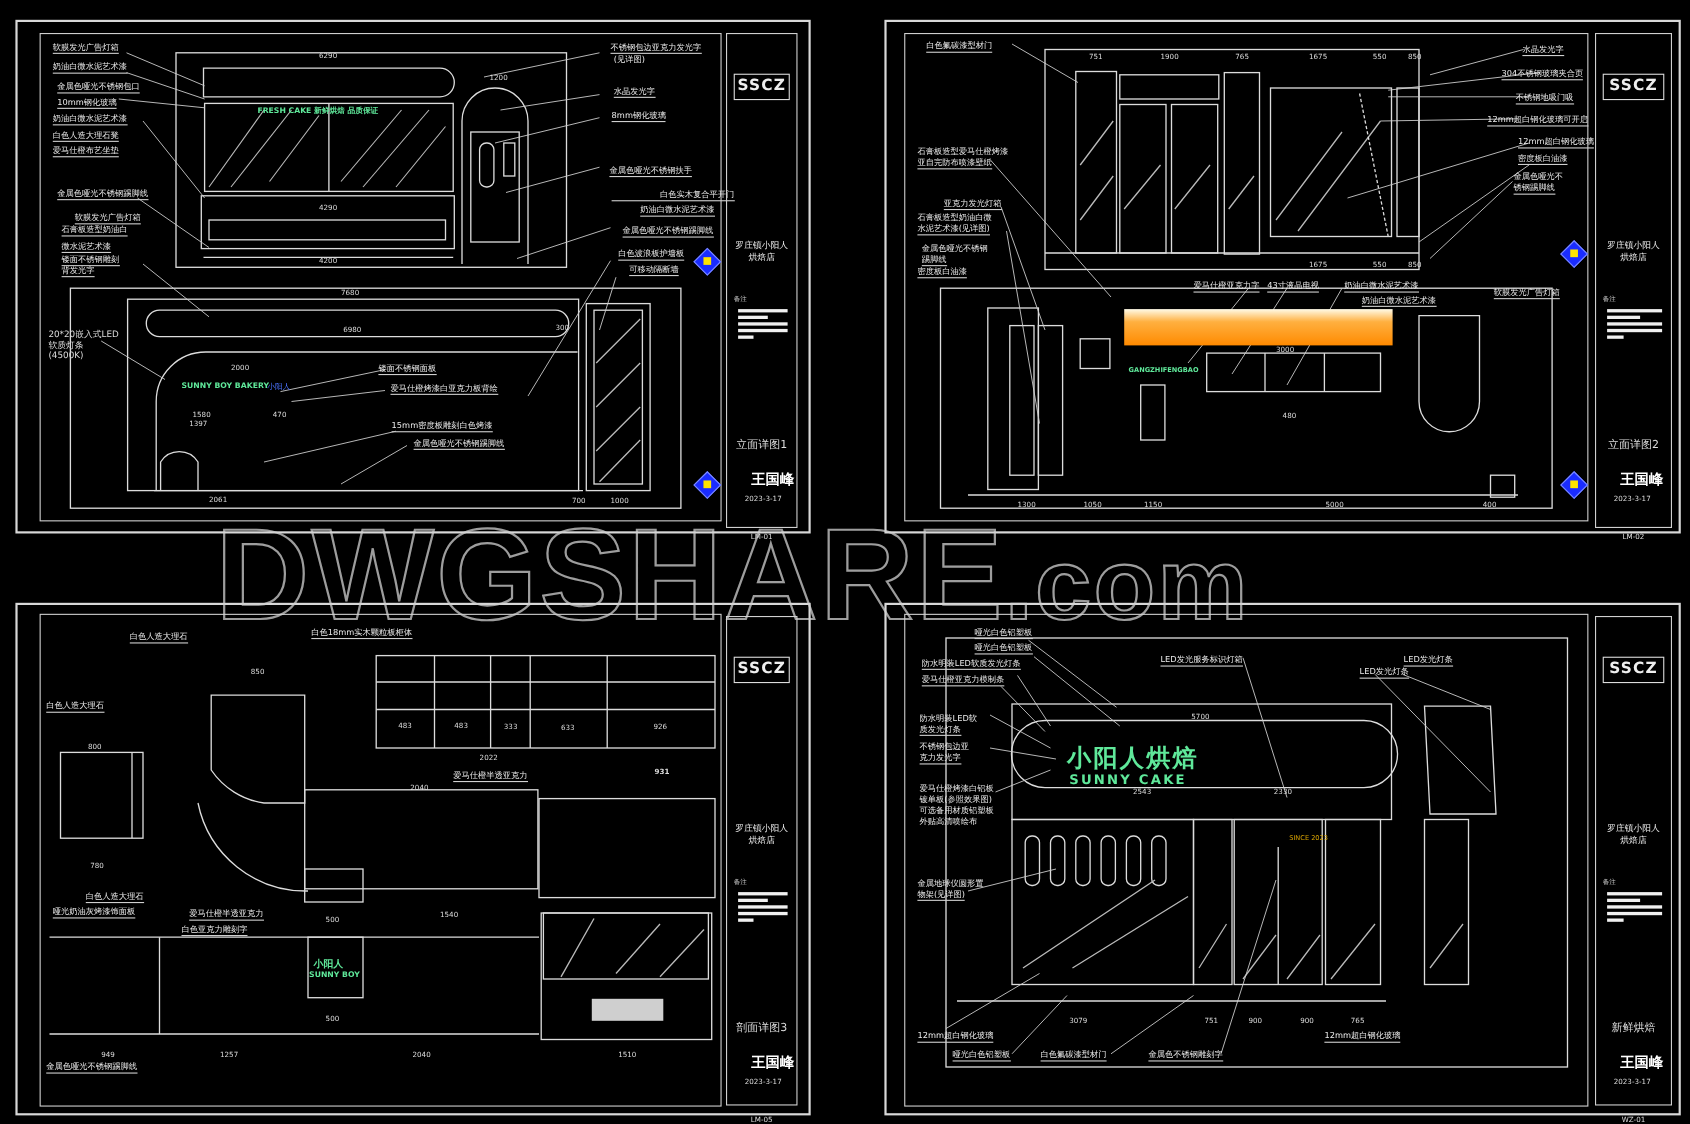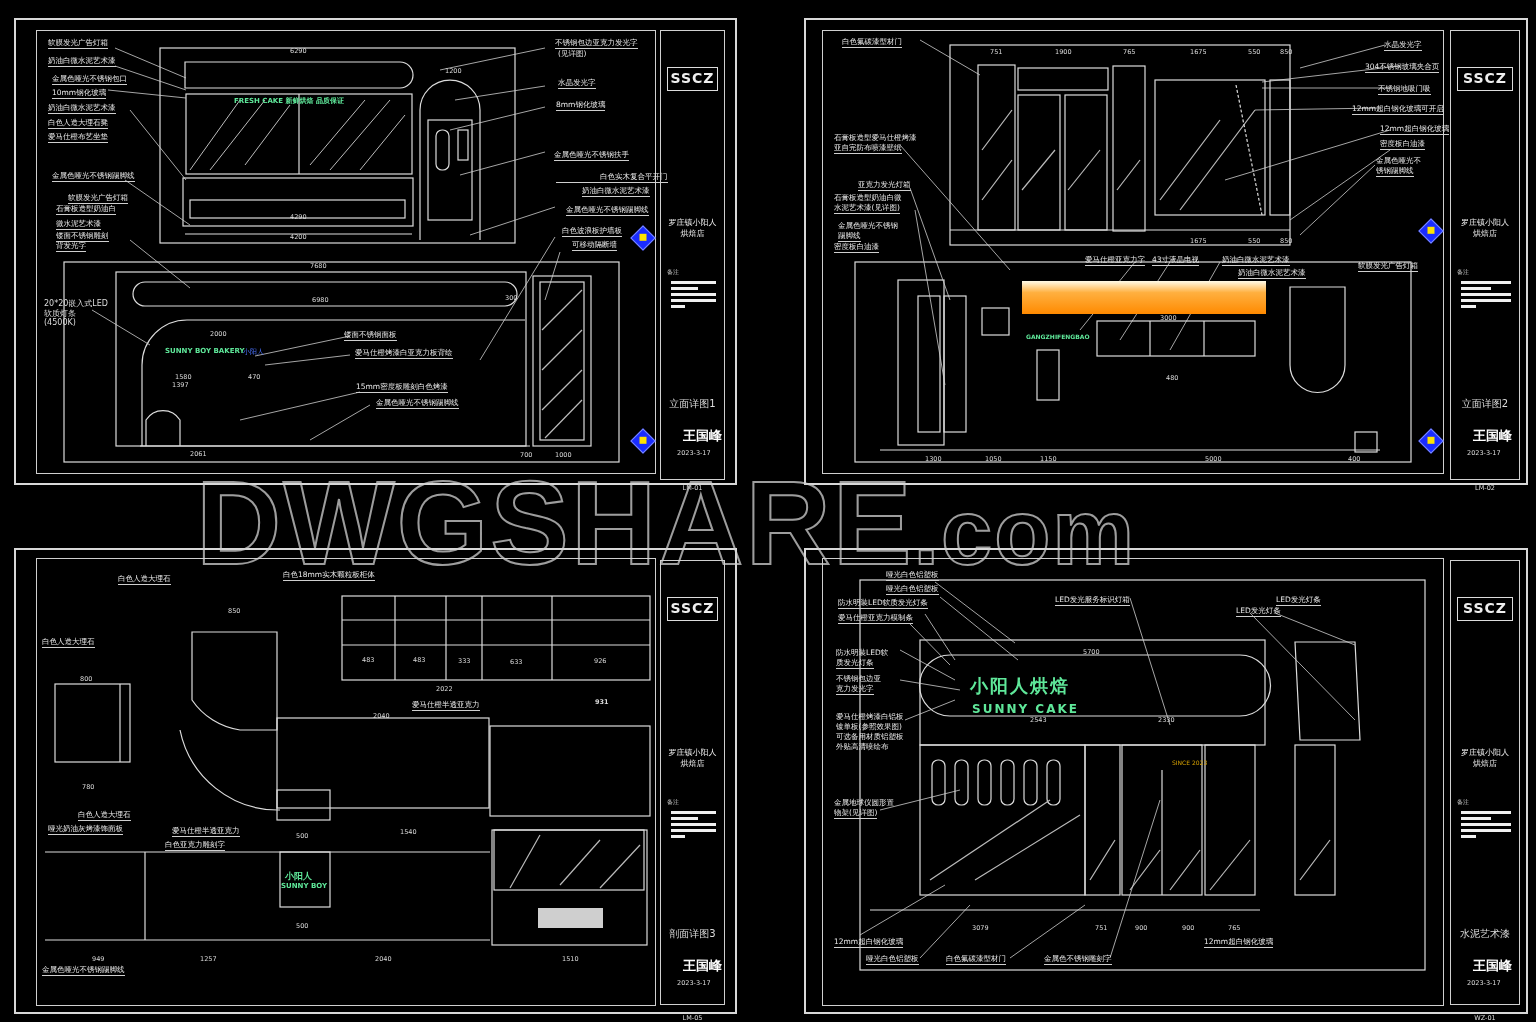--- a/index.html
+++ b/index.html
@@ -245,21 +245,21 @@
 <div class="lbl" style="left:344px;top:330px;">镂面不锈钢面板</div>
 <div class="lbl" style="left:355px;top:348px;">爱马仕橙烤漆白亚克力板背绘</div>
 <div class="lbl" style="left:356px;top:382px;">15mm密度板雕刻白色烤漆</div>
 <div class="lbl" style="left:376px;top:398px;">金属色哑光不锈钢踢脚线</div>
 
 <div class="dim green" style="left:234px;top:96px;font-size:7px;">FRESH CAKE 新鲜烘焙 品质保证</div>
 <div class="dim green" style="left:165px;top:347px;font-size:7px;">SUNNY BOY BAKERY</div>
 <div class="dim" style="left:243px;top:347px;font-size:7px;color:#4a72ff;">小阳人</div>
 
 <div class="dim" style="left:290px;top:47px;">6290</div>
-<div class="dim" style="left:290px;top:185px;margin-top:28px;">4290</div>
+<div class="dim" style="left:290px;top:185px;">4290</div>
 <div class="dim" style="left:290px;top:233px;">4200</div>
 <div class="dim" style="left:310px;top:262px;">7680</div>
 <div class="dim" style="left:312px;top:296px;">6980</div>
 <div class="dim" style="left:210px;top:330px;">2000</div>
 <div class="dim" style="left:175px;top:373px;">1580</div>
 <div class="dim" style="left:172px;top:381px;">1397</div>
 <div class="dim" style="left:248px;top:373px;">470</div>
 <div class="dim" style="left:505px;top:294px;">300</div>
 <div class="dim" style="left:520px;top:451px;">700</div>
 <div class="dim" style="left:555px;top:451px;">1000</div>
@@ -430,21 +430,21 @@
 <div class="lbl" style="left:1236px;top:606px;">LED发光灯条</div>
 <div class="lbl" style="left:1276px;top:595px;">LED发光灯条</div>
 <div class="lbl" style="left:834px;top:798px;border:none;">金属地球仪圆形置</div>
 <div class="lbl" style="left:834px;top:808px;text-align:center;">物架(见详图)</div>
 <div class="lbl" style="left:834px;top:937px;">12mm超白钢化玻璃</div>
 <div class="lbl" style="left:866px;top:954px;">哑光白色铝塑板</div>
 <div class="lbl" style="left:946px;top:954px;">白色氟碳漆型材门</div>
 <div class="lbl" style="left:1044px;top:954px;">金属色不锈钢雕刻字</div>
 <div class="lbl" style="left:1204px;top:937px;">12mm超白钢化玻璃</div>
 
-<div class="dim green" style="left:970px;top:674px;font-size:18px;letter-spacing:2px;">小阳人烘焙</div>
+<div class="dim green" style="left:970px;top:674px;font-size:22px;letter-spacing:2px;">小阳人烘焙</div>
 <div class="dim green" style="left:972px;top:702px;font-size:12px;letter-spacing:2px;">SUNNY CAKE</div>
 <div class="dim" style="left:1172px;top:759px;font-size:6px;color:#d9a300;">SINCE 2023</div>
 
 <div class="dim" style="left:1083px;top:648px;">5700</div>
 <div class="dim" style="left:1030px;top:716px;">2543</div>
 <div class="dim" style="left:1158px;top:716px;">2330</div>
 <div class="dim" style="left:972px;top:924px;">3079</div>
 <div class="dim" style="left:1095px;top:924px;">751</div>
 <div class="dim" style="left:1135px;top:924px;">900</div>
 <div class="dim" style="left:1182px;top:924px;">900</div>
@@ -457,19 +457,19 @@
       <div>烘焙店</div>
     </div>
   <div class="note">备注</div>
   <div class="bars">
       <div></div>
       <div style="width:60%"></div>
       <div></div>
       <div></div>
       <div style="width:30%"></div>
     </div>
-  <div class="dname">水泥艺术漆</div>
+  <div class="dname">新鲜烘焙</div>
   <div class="sig">王国峰</div>
   <div class="date">2023-3-17</div>
   <div class="dno">WZ-01</div>
 </div>
 
 <div class="watermark"><span>DWGSHARE</span><span class="com">.com</span></div>
 
 </body></html>

